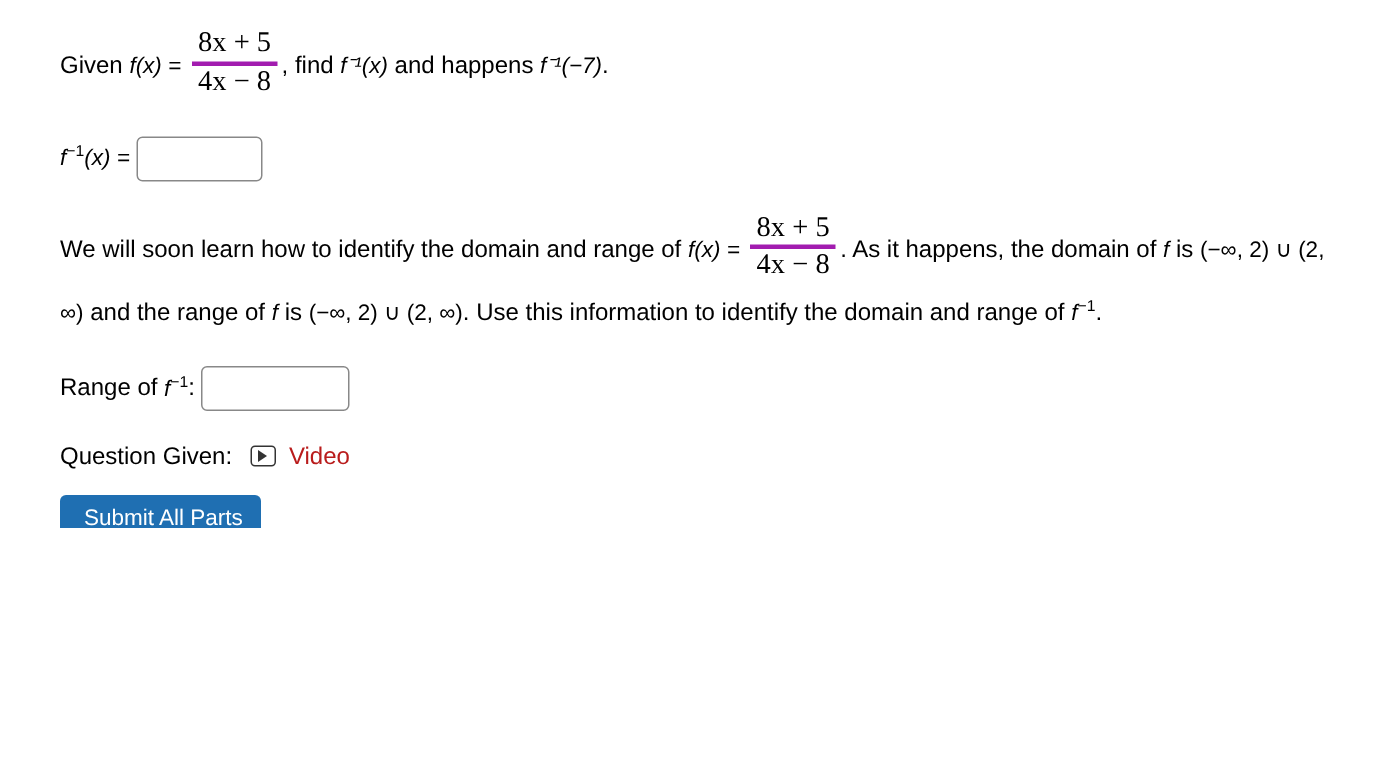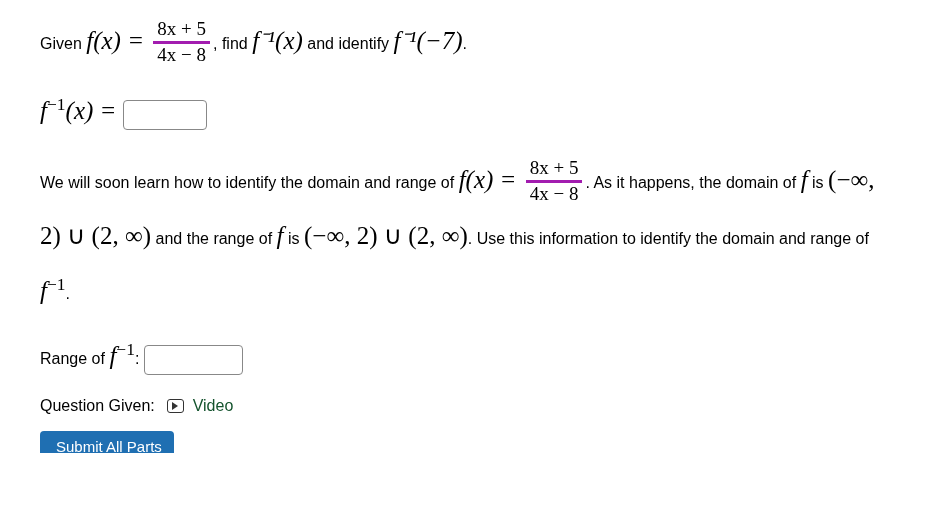--- a/index.html
+++ b/index.html
@@ -7,21 +7,21 @@
     font-size: 16px;
     color: #000;
     padding: 20px 40px;
     margin: 0;
     background: #fff;
     width: 931px;
     box-sizing: border-box;
   }
   .content { max-width: 860px; }
   .line { margin-bottom: 22px; line-height: 1.5; }
-  .math { font-family: Liberation Serif, serif; font-size: 25px; }
+  .math { font-family: Liberation Sans, sans-serif; font-size: 15px; }
   .frac {
     display: inline-block;
     vertical-align: middle;
     text-align: center;
     font-family: 'Times New Roman', serif;
     font-size: 19px;
     position: relative;
     top: -2px;
     margin: 0 3px;
   }
@@ -32,21 +32,21 @@
     border-radius: 4px;
     background: #fff;
     height: 24px;
     width: 70px;
     padding: 2px 6px;
     font-size: 15px;
     vertical-align: middle;
   }
   .para { line-height: 2.2; margin-bottom: 18px; }
   .help-row { margin-top: 8px; margin-bottom:16px;}
-  .video-link { color: #14532d; text-decoration: none; margin-left: 4px; cursor:pointer;}
+  .video-link { color: #b91c1c; text-decoration: none; margin-left: 4px; cursor:pointer;}
   .play-box {
     display: inline-block;
     width: 15px; height: 12px;
     border: 1px solid #333;
     border-radius: 3px;
     vertical-align: -2px;
     margin-left: 8px;
     position: relative;
   }
   .play-box::after {
@@ -75,21 +75,21 @@
 <body>
 
 <div class="content">
 
   <div class="line">
     <span>Given </span>
     <span class="math"><i>f(x) = </i></span>
     <span class="frac">
       <span class="num">8x + 5</span>
       <span class="den">4x − 8</span>
-    </span><span>, find </span><span class="math"><i>f⁻¹(x)</i></span><span> and identify </span><span class="math"><i>f⁻¹(−7)</i></span><span>.</span>
+    </span><span>, find </span><span class="math"><i>f⁻¹(x)</i></span><span> and happens </span><span class="math"><i>f⁻¹(−7)</i></span><span>.</span>
   </div>
 
   <div class="line">
     <span class="math">
       <i>f</i><span class="sup">−1</span><i>(x) = </i>
     </span>
     <input class="answer" type="text" style="">
   </div>
 
 

